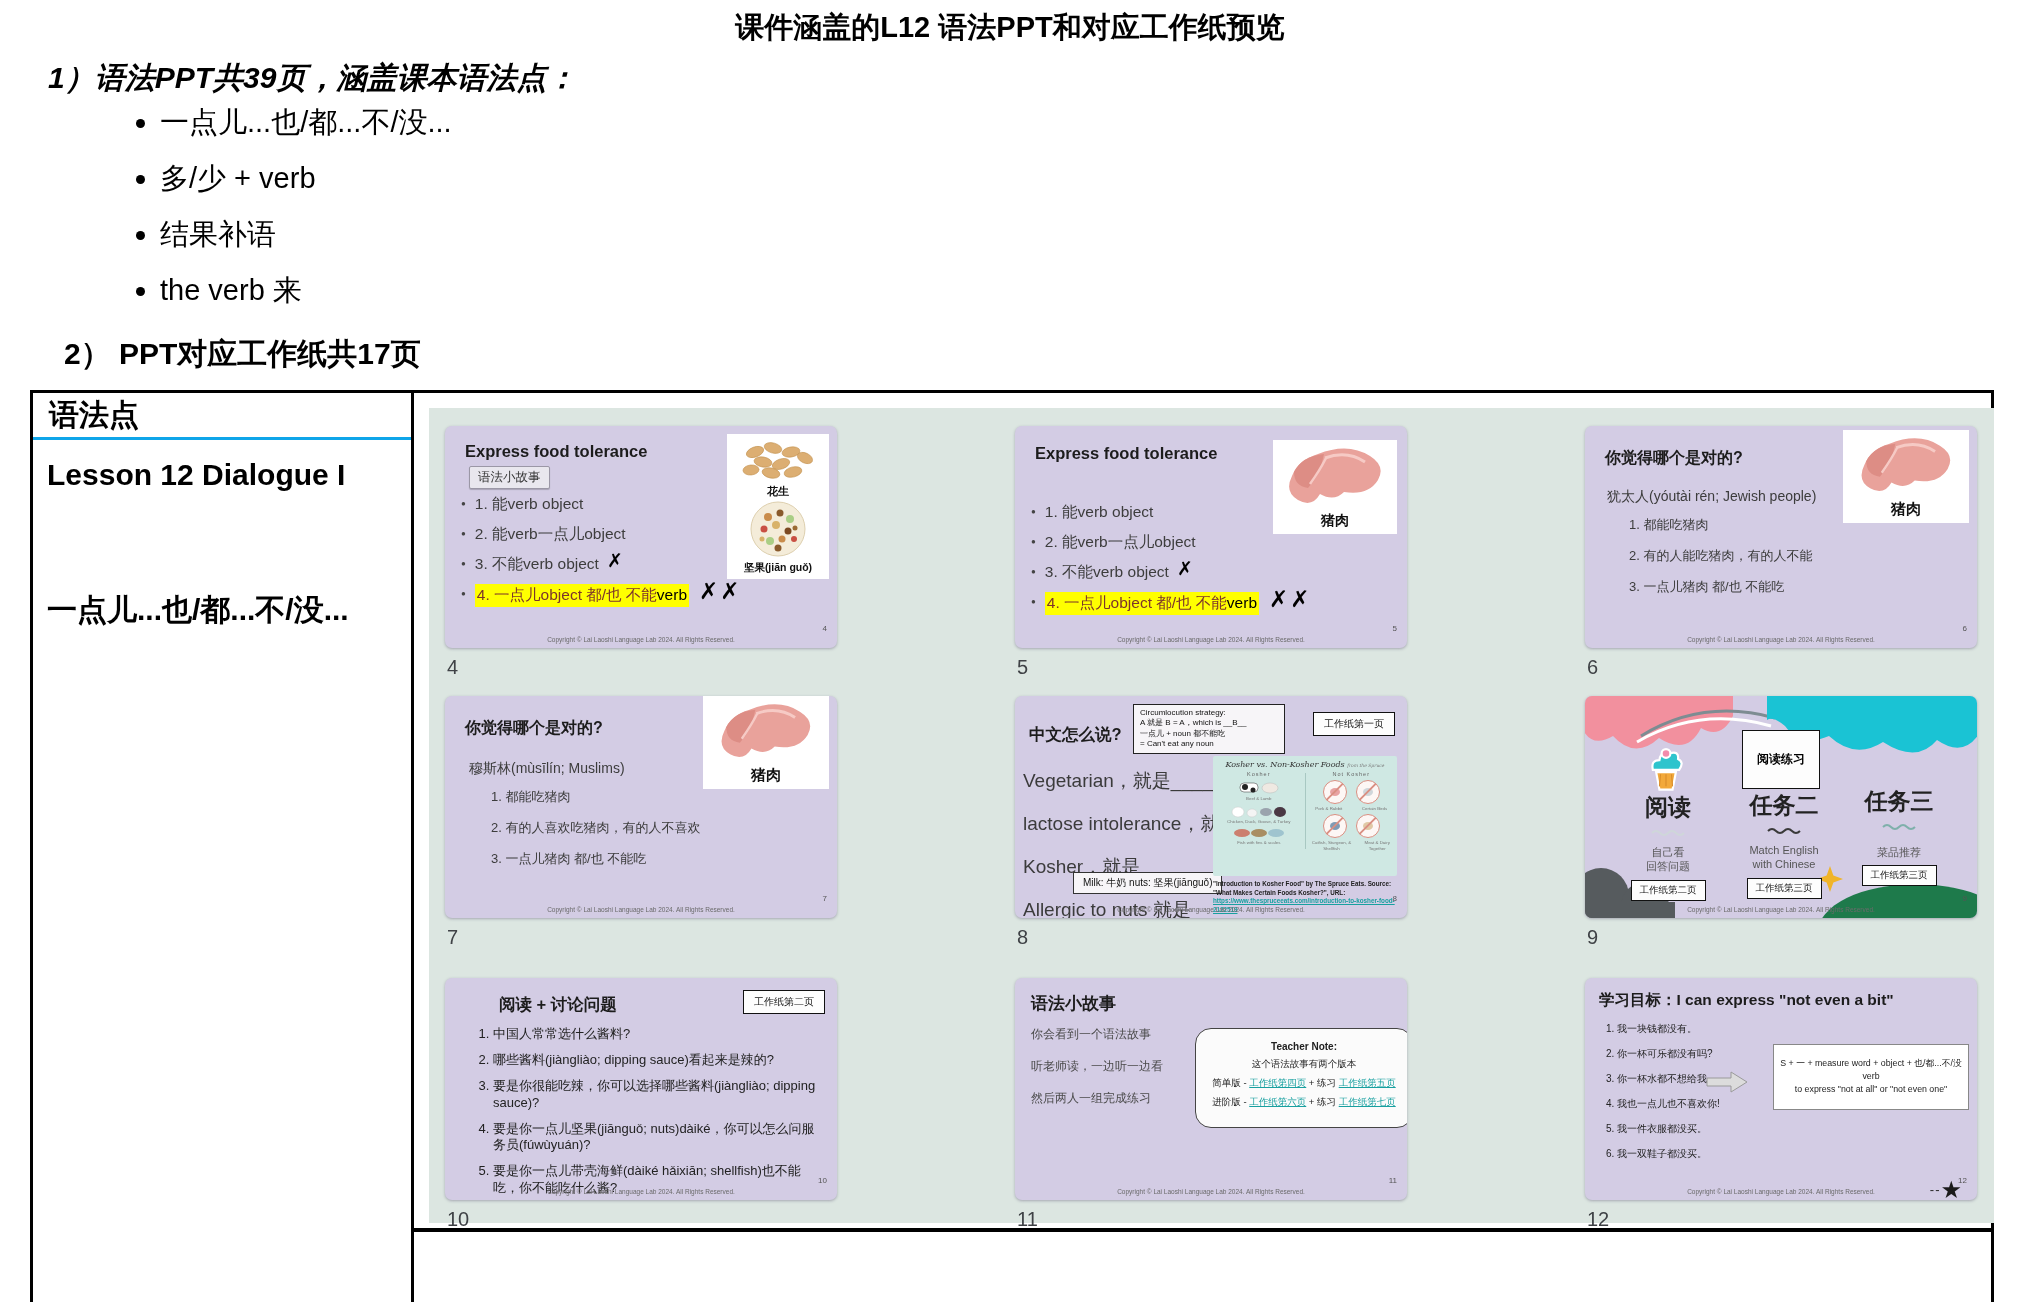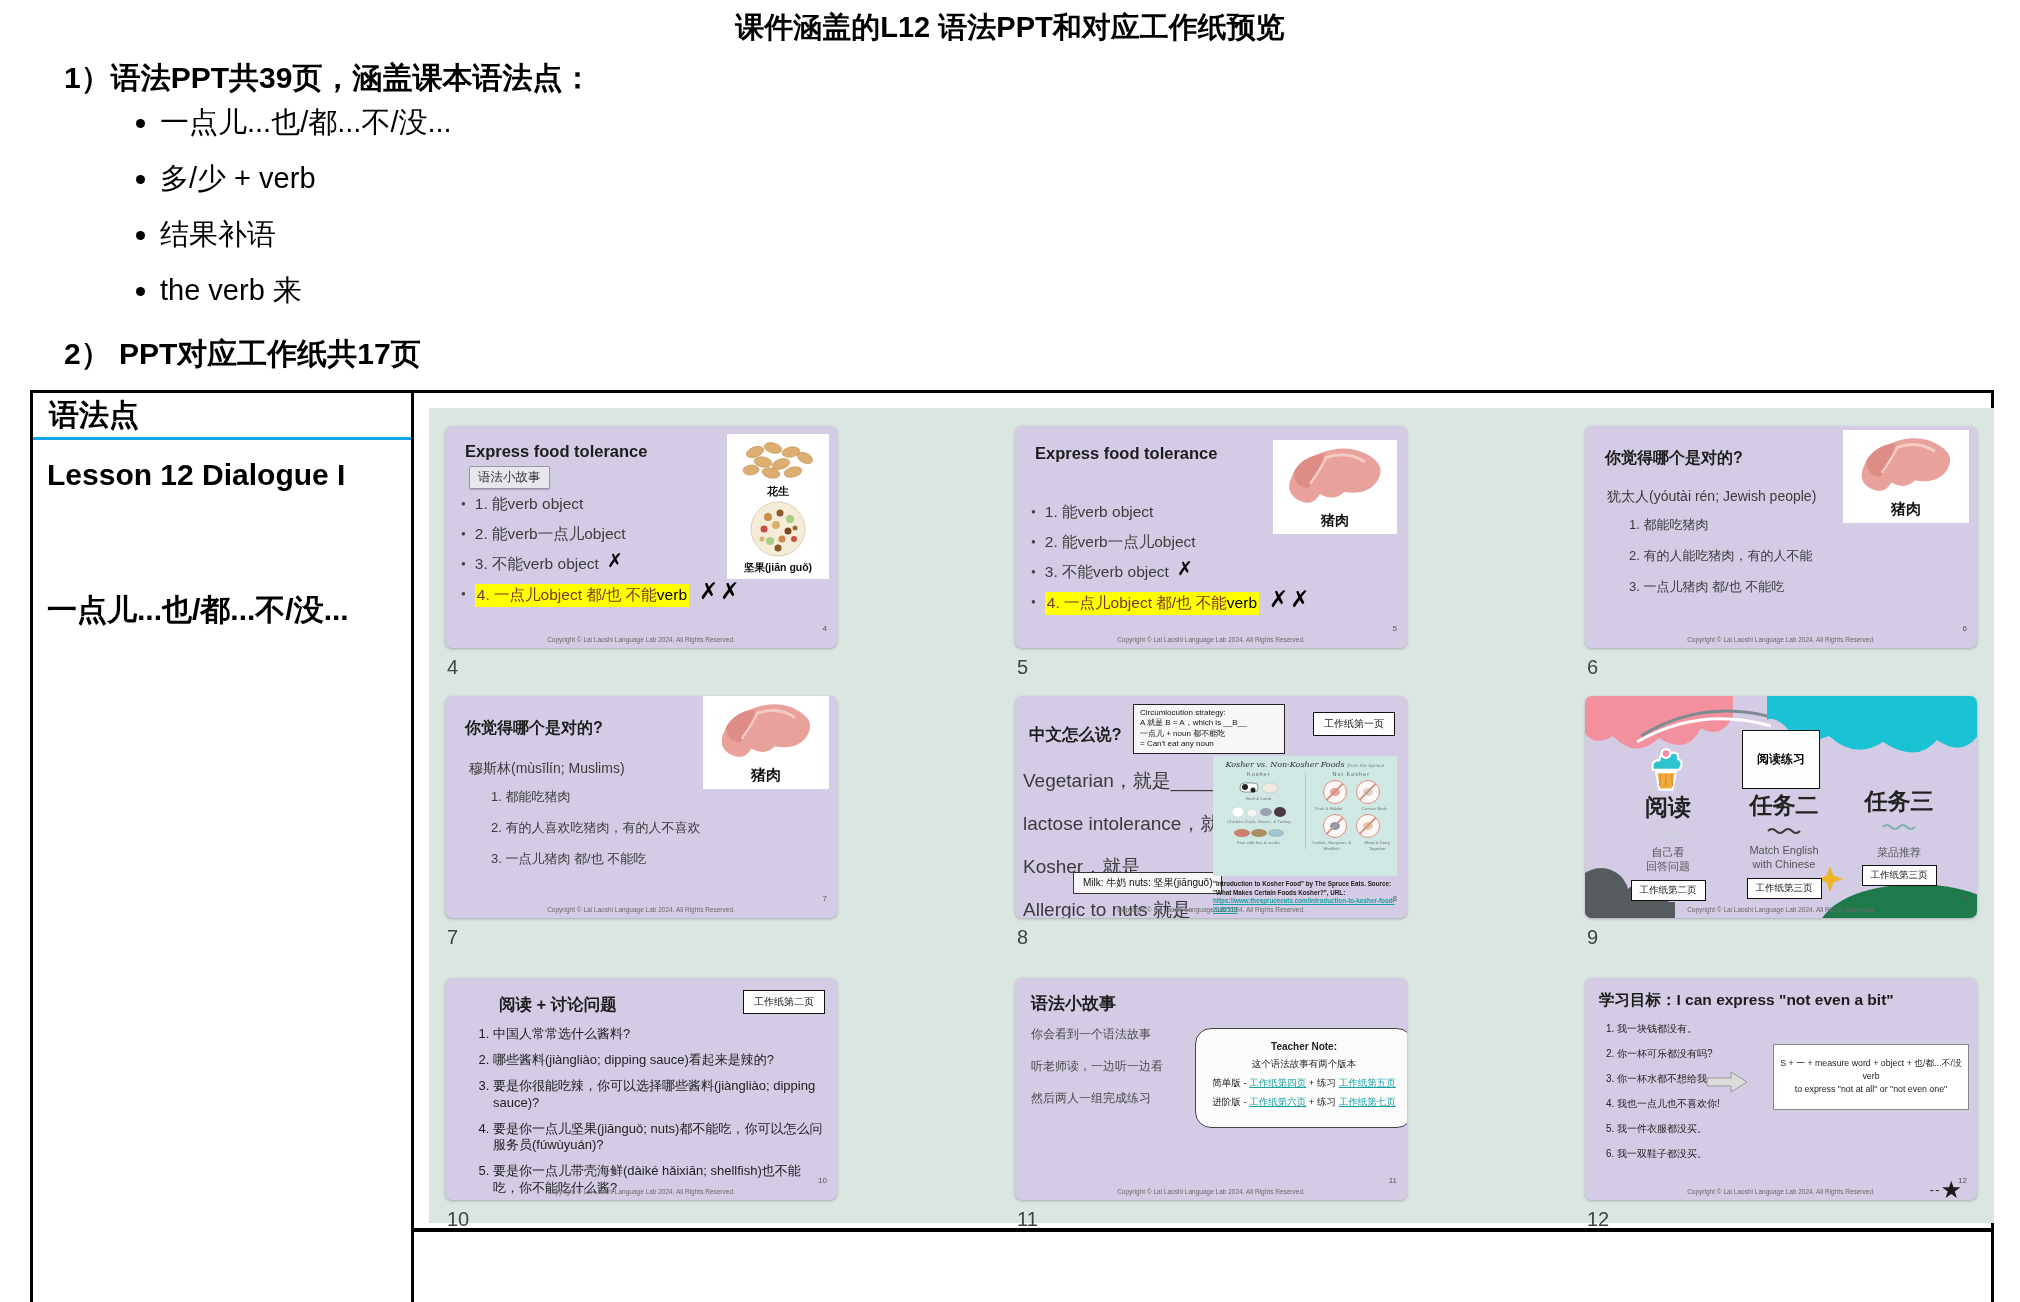--- a/index.html
+++ b/index.html
@@ -1,19 +1,19 @@
 <!DOCTYPE html>
 <html><head>
 <meta charset="utf-8">
 <style>
   html,body{margin:0;padding:0;background:#fff;width:2020px;height:1302px;overflow:hidden;
     font-family:"Liberation Sans","DejaVu Sans",sans-serif;color:#000;}
   
   .doc-title{position:absolute;top:8px;left:0;width:100%;text-align:center;font-size:29px;font-weight:bold;}
-  .item1{position:absolute;left:64px;top:58px;font-size:30px;font-weight:bold;}
+  .item1{position:absolute;left:48px;top:58px;font-size:30px;font-weight:bold;font-style:italic;}
   .top-bullets{position:absolute;left:122px;top:104px;margin:0;padding:0 0 0 38px;}
   .top-bullets li{font-size:29px;line-height:37px;margin-bottom:19px;}
   .item2{position:absolute;left:64px;top:334px;font-size:30px;font-weight:bold;}
   
   .gtable{position:absolute;left:30px;top:390px;width:1964px;height:912px;border:3px solid #000;border-bottom:none;display:flex;box-sizing:border-box;}
   .t-left{width:378px;border-right:3px solid #000;display:flex;flex-direction:column;}
   .t-right{flex:1;display:flex;flex-direction:column;}
   .h-cell{height:47px;border-bottom:3px solid #0ea5e9;display:flex;align-items:center;box-sizing:border-box;text-align:center;}
   .h-left{padding-left:16px;font-size:30px;font-weight:bold;}
   .h-right{justify-content:center;font-size:30px;font-weight:bold;}
@@ -389,21 +389,21 @@
         </div>
         <span class="cell-num" style="left:1158px;top:518px;">9</span>
 
         <div class="slide" style="left:16px;top:570px;">
           <div class="s-title" style="left:18px;top:16px;padding-left:36px;">阅读 + 讨论问题</div>
           <span class="wbtn" style="position:absolute;right:12px;top:12px;">工作纸第二页</span>
           <ol class="ql">
             <li>中国人常常选什么酱料?</li>
             <li>哪些酱料(jiàngliào; dipping sauce)看起来是辣的?</li>
             <li>要是你很能吃辣，你可以选择哪些酱料(jiàngliào; dipping sauce)?</li>
-            <li>要是你一点儿坚果(jiānguǒ; nuts)都不能吃，你可以怎么问服务员(fúwùyuán)?</li>
+            <li>要是你一点儿坚果(jiānguǒ; nuts)dàiké，你可以怎么问服务员(fúwùyuán)?</li>
             <li>要是你一点儿带壳海鲜(dàiké hǎixiān; shellfish)也不能吃，你不能吃什么酱?</li>
           </ol>
           <div class="pg">10</div>
           <div class="cr">Copyright © Lai Laoshi Language Lab 2024. All Rights Reserved.</div>
         </div>
         <span class="cell-num" style="left:18px;top:800px;">10</span>
 
         <div class="slide" style="left:586px;top:570px;">
           <div class="s-title" style="left:16px;top:14px;font-size:17px;">语法小故事</div>
           <div class="s11-lines">

